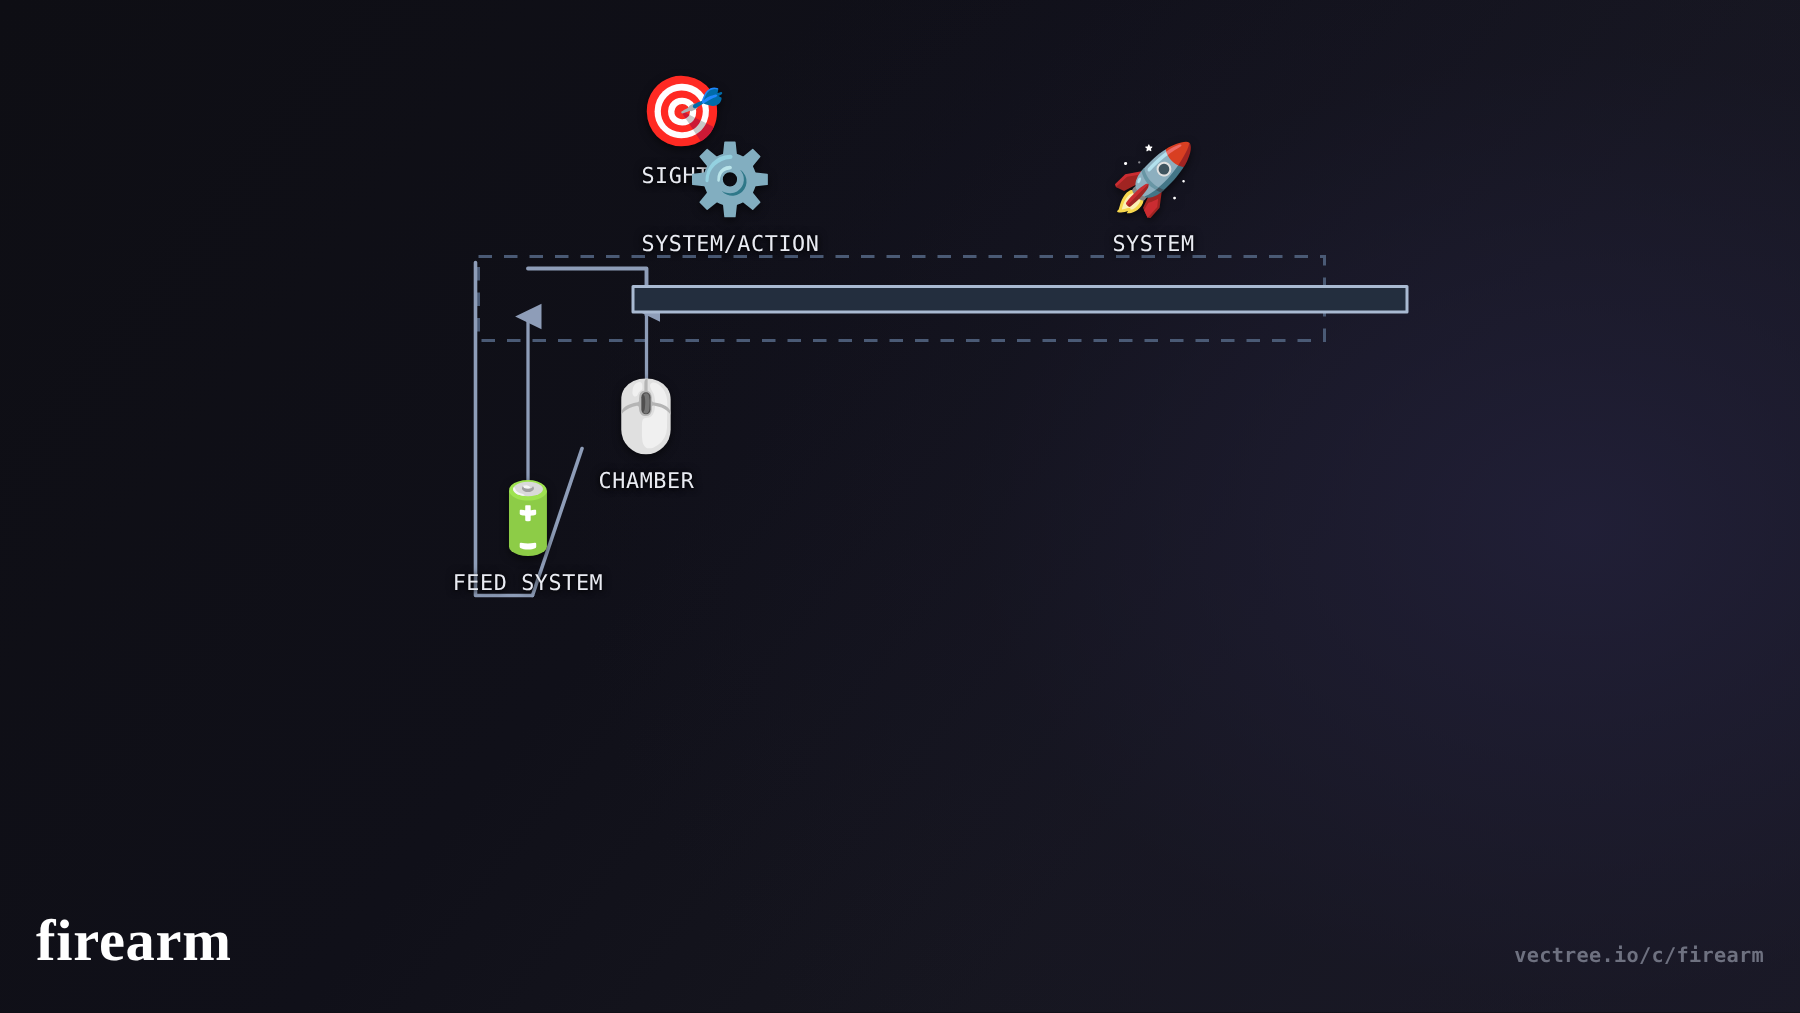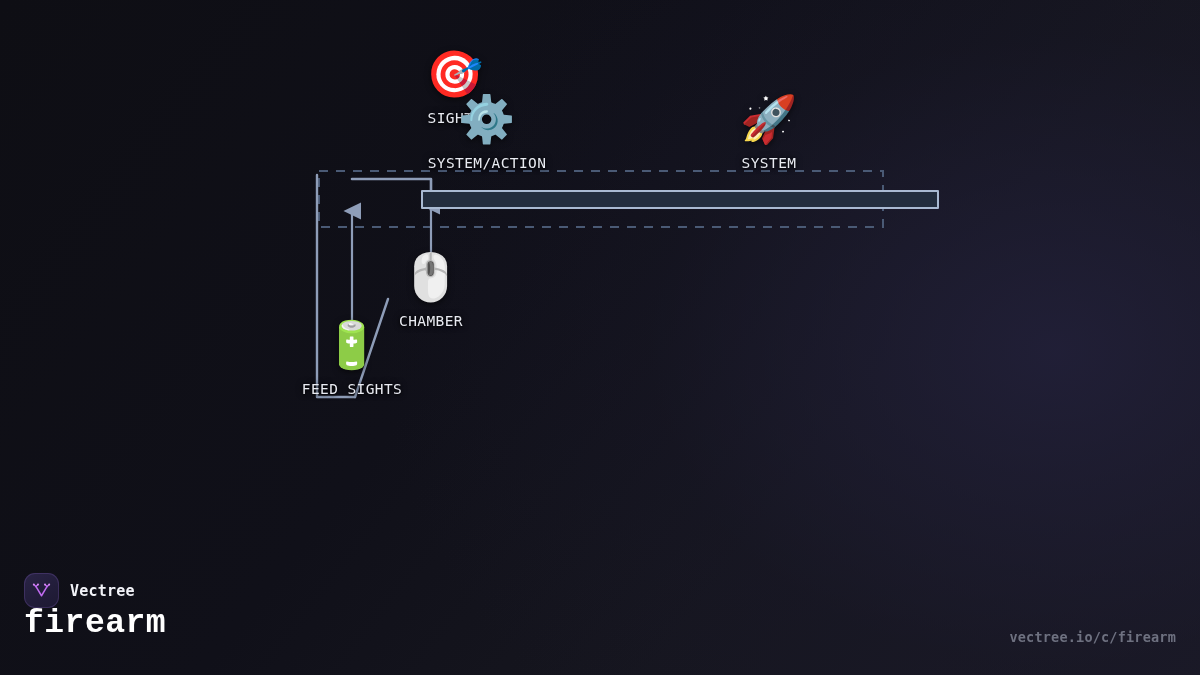--- a/index.html
+++ b/index.html
@@ -83,22 +83,22 @@
     font-family: "DejaVu Sans Mono", "Liberation Mono", monospace;
     font-size: 15px;
     font-weight: bold;
     color: #f2f3f8;
     letter-spacing: 0.2px;
   }
   .brand-title {
     position: absolute;
     left: 24px;
     top: 50px;
-    font-family: Liberation Mono, monospace;
-    font-size: 33px;
+    font-family: Liberation Serif, serif;
+    font-size: 39px;
     font-weight: bold;
     color: #ffffff;
     letter-spacing: 0.5px;
   }
   .brand-url {
     position: absolute;
     right: 24px;
     bottom: 30px;
     font-family: "DejaVu Sans Mono", "Liberation Mono", monospace;
     font-size: 13.5px;
@@ -149,45 +149,25 @@
       <div class="node-label">SYSTEM</div>
     </div>
 
     <div class="node" style="left:431px; top:277px;">
       <div class="node-emoji">🖱️</div>
       <div class="node-label">CHAMBER</div>
     </div>
 
     <div class="node" style="left:352px; top:345px;">
       <div class="node-emoji">🔋</div>
-      <div class="node-label">FEED SIGHTS</div>
+      <div class="node-label">FEED SYSTEM</div>
     </div>
   </div>
 
   <div id="footer">
 
-    <div class="brand-row">
-      <div class="brand-logo">
-        <svg width="21" height="21" viewBox="0 0 24 24" aria-hidden="true">
-          <g stroke="#c06bf0" stroke-width="1.7" fill="none" stroke-linecap="round" stroke-linejoin="round">
-            <path d="M5.6 7.4 L12 18 L18.4 7.4"></path>
-            <path d="M5.6 7.4 L3.4 5.4"></path>
-            <path d="M5.6 7.4 L7.8 5.4"></path>
-            <path d="M18.4 7.4 L16.2 5.4"></path>
-            <path d="M18.4 7.4 L20.6 5.4"></path>
-          </g>
-          <g fill="#d98cf7">
-            <circle cx="3.2" cy="5.1" r="1.1"></circle>
-            <circle cx="8.0" cy="5.1" r="1.1"></circle>
-            <circle cx="16.0" cy="5.1" r="1.1"></circle>
-            <circle cx="20.8" cy="5.1" r="1.1"></circle>
-          </g>
-        </svg>
-      </div>
-      <div class="brand-name">Vectree</div>
-    </div>
 
     <div class="brand-title">firearm</div>
 
     <div class="brand-url">vectree.io/c/firearm</div>
   </div>
 
 </div>
 
 </body></html>

